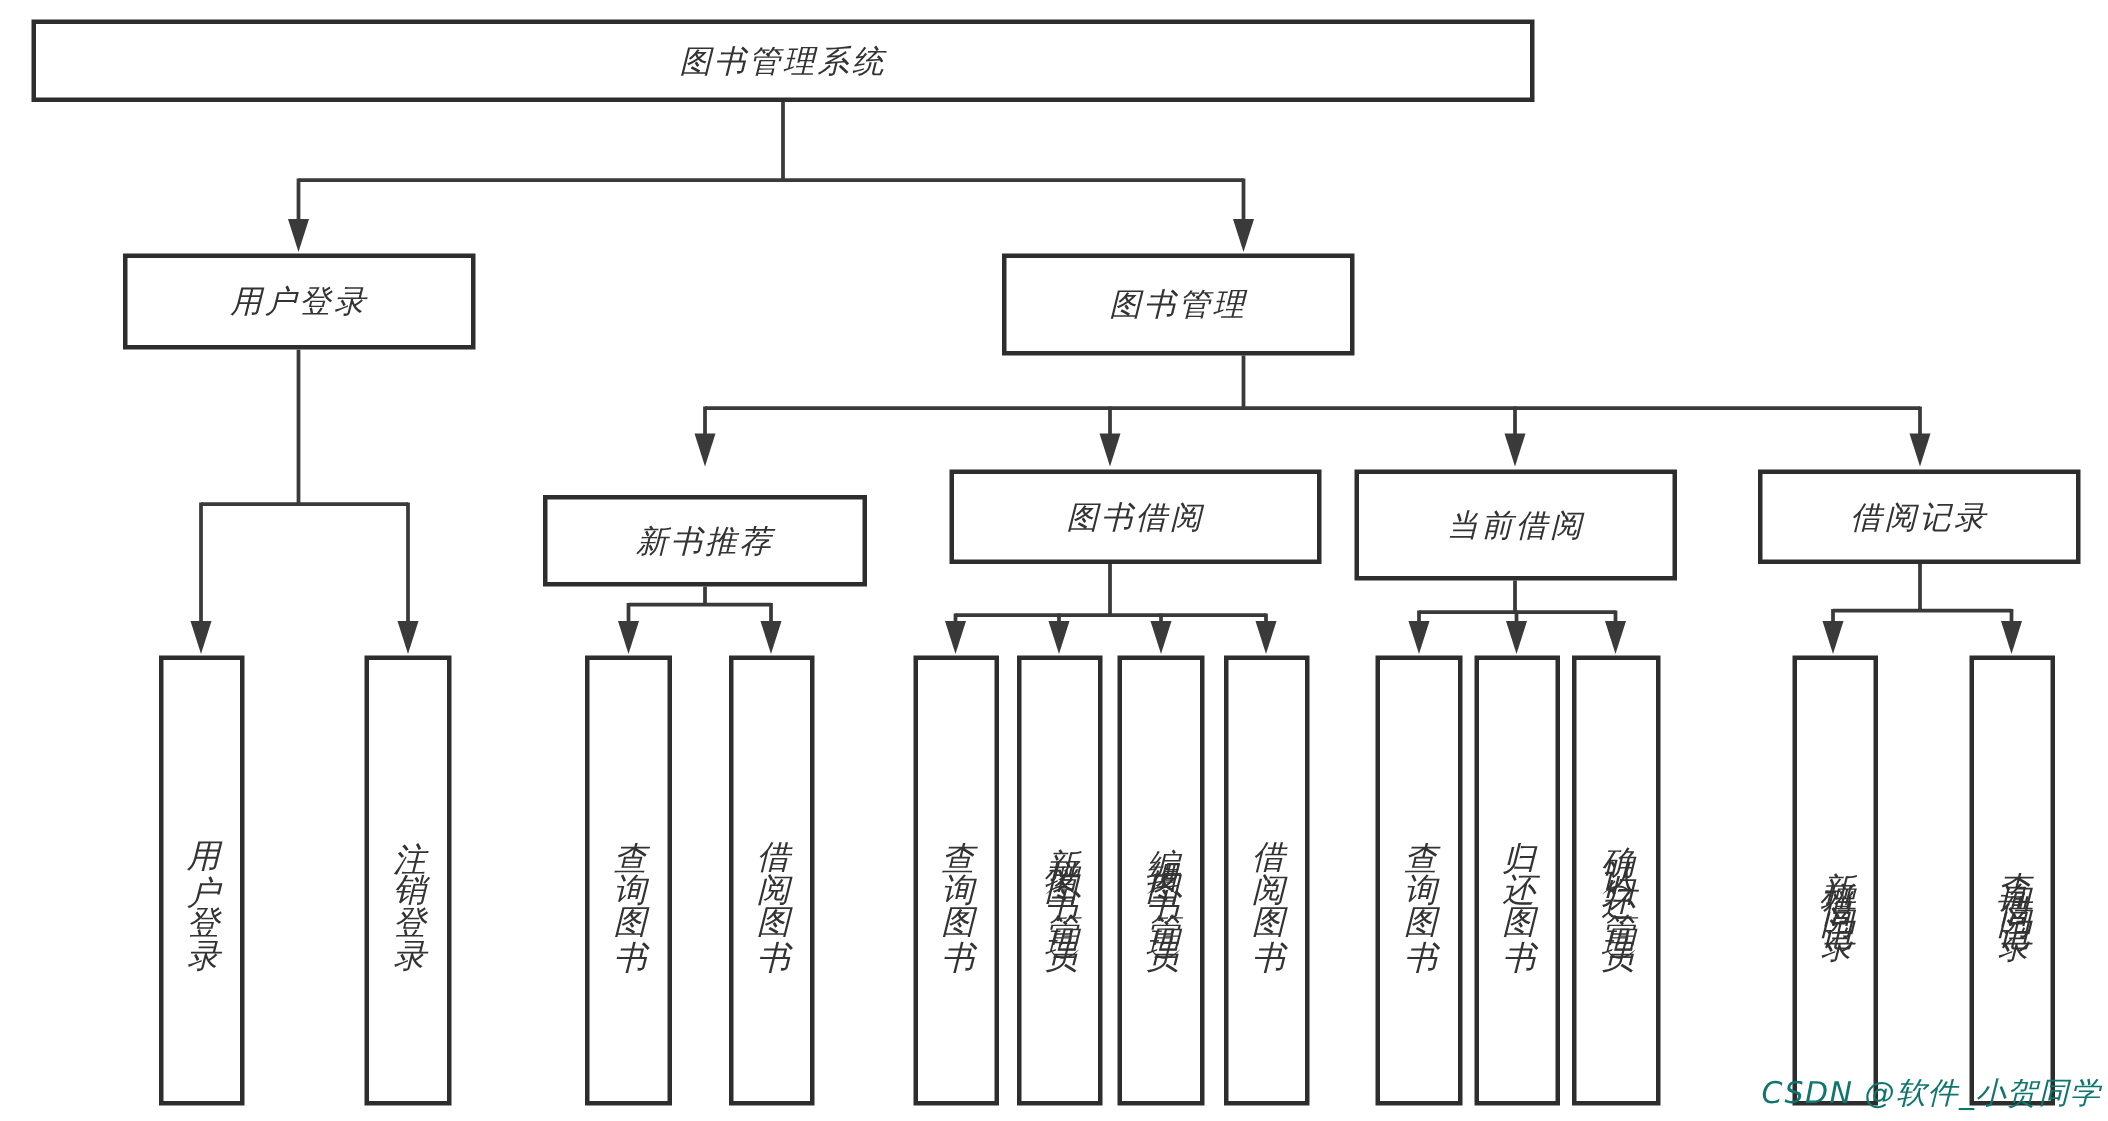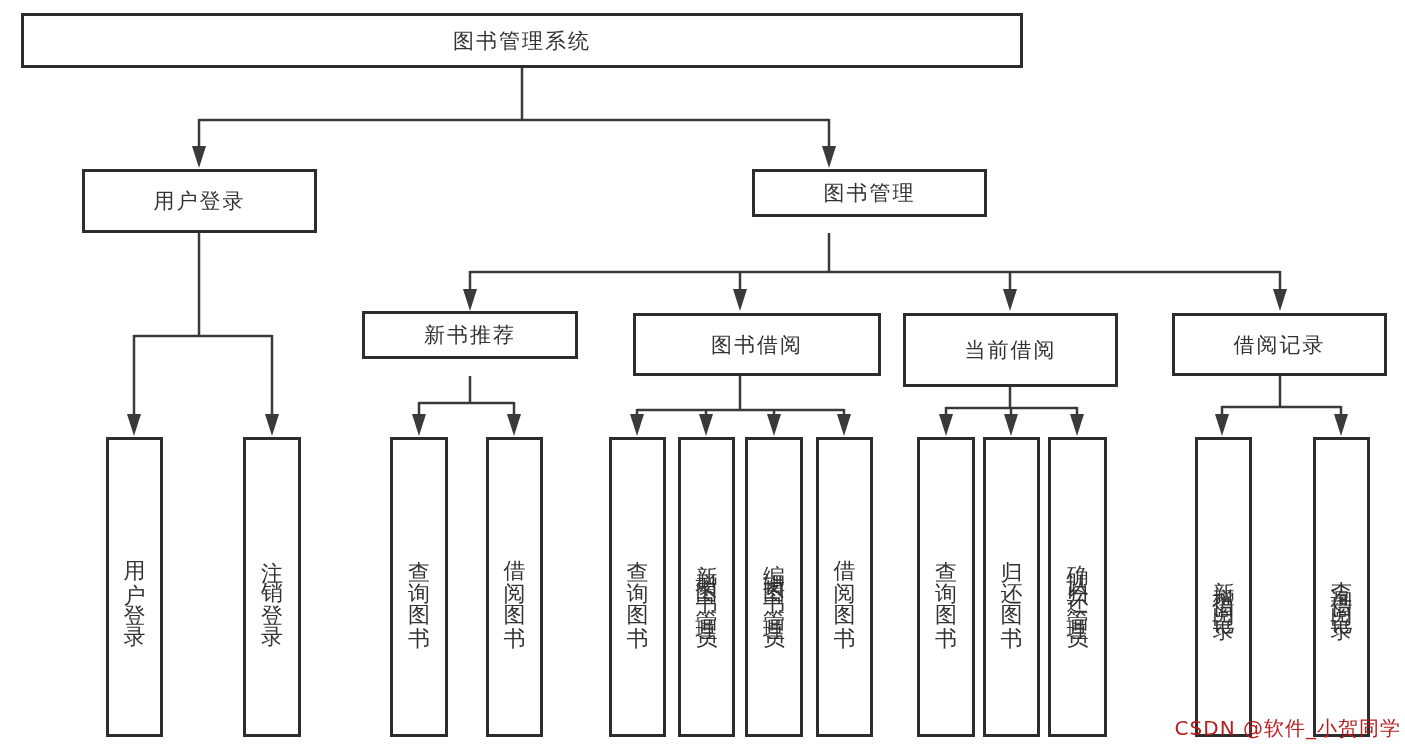--- a/index.html
+++ b/index.html
@@ -1,37 +1,37 @@
 <!DOCTYPE html>
 <html><head>
 <meta charset="utf-8">
 <style>
   html,body{margin:0;padding:0;background:#ffffff;}
   .stage{
     position:relative;width:1405px;height:747px;background:#ffffff;overflow:hidden;
-    font-family:"DejaVu Sans","Liberation Sans",sans-serif;color:#333333;
+    font-family:"DejaVu Sans","Liberation Sans",sans-serif;color:#333333;font-style:italic;
   }
   .wires{position:absolute;left:0;top:0;}
   .hbox,.vbox{
     position:absolute;background:#ffffff;border:3px solid #2d2d2d;
     display:flex;align-items:center;justify-content:center;box-sizing:border-box;
   }
   .hbox span{
     font-size:21px;letter-spacing:2px;font-weight:500;white-space:nowrap;
     color:#333333;
   }
   .vbox span{
     writing-mode:vertical-rl;text-orientation:mixed;font-size:22px;font-weight:500;
     color:#333333;line-height:1;
   }
   .ls4 span{letter-spacing:22px;}
   .ls6 span{letter-spacing:8px;}
   .ls9 span{letter-spacing:9px;}
   .watermark{
-    position:absolute;right:4px;bottom:5px;font-size:20px;color:#b91c1c;
+    position:absolute;right:4px;bottom:5px;font-size:20px;color:#0f766e;
     letter-spacing:1px;white-space:nowrap;
   }
 </style>
 </head>
 <body>
 
 <div class="stage">
 
   <svg class="wires" width="1405" height="747" viewBox="0 0 1405 747">
     <g stroke="#3a3a3a" stroke-width="2.5" fill="none">
@@ -102,25 +102,25 @@
     </g>
   </svg>
 
   <div class="hbox" style="left:21px;top:13px;width:1002px;height:55px">
     <span>图书管理系统</span>
   </div>
 
   <div class="hbox" style="left:82px;top:169px;width:235px;height:64px">
     <span>用户登录</span>
   </div>
-  <div class="hbox" style="left:752px;top:169px;width:235px;height:48px">
+  <div class="hbox" style="left:668px;top:169px;width:235px;height:68px">
     <span>图书管理</span>
   </div>
 
-  <div class="hbox" style="left:362px;top:311px;width:216px;height:48px">
+  <div class="hbox" style="left:362px;top:330px;width:216px;height:61px">
     <span>新书推荐</span>
   </div>
   <div class="hbox" style="left:633px;top:313px;width:248px;height:63px">
     <span>图书借阅</span>
   </div>
   <div class="hbox" style="left:903px;top:313px;width:215px;height:74px">
     <span>当前借阅</span>
   </div>
   <div class="hbox" style="left:1172px;top:313px;width:215px;height:63px">
     <span>借阅记录</span>

